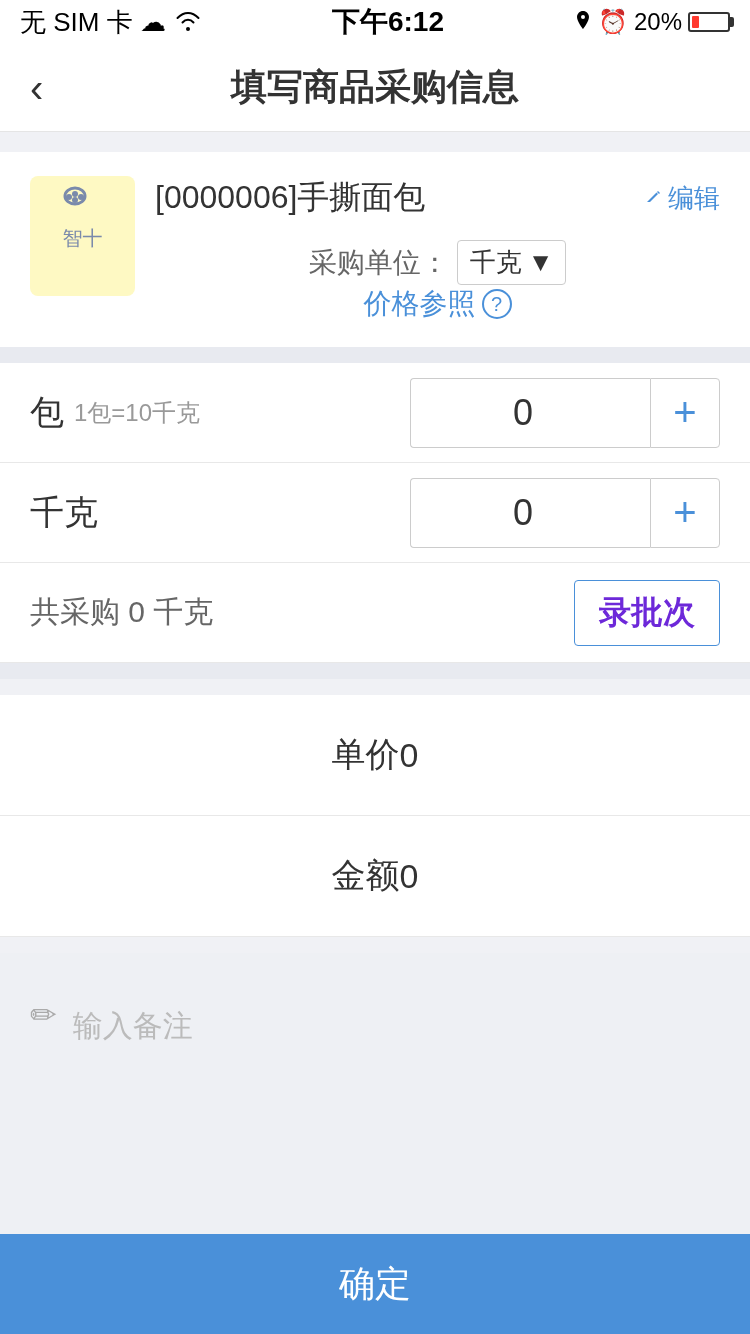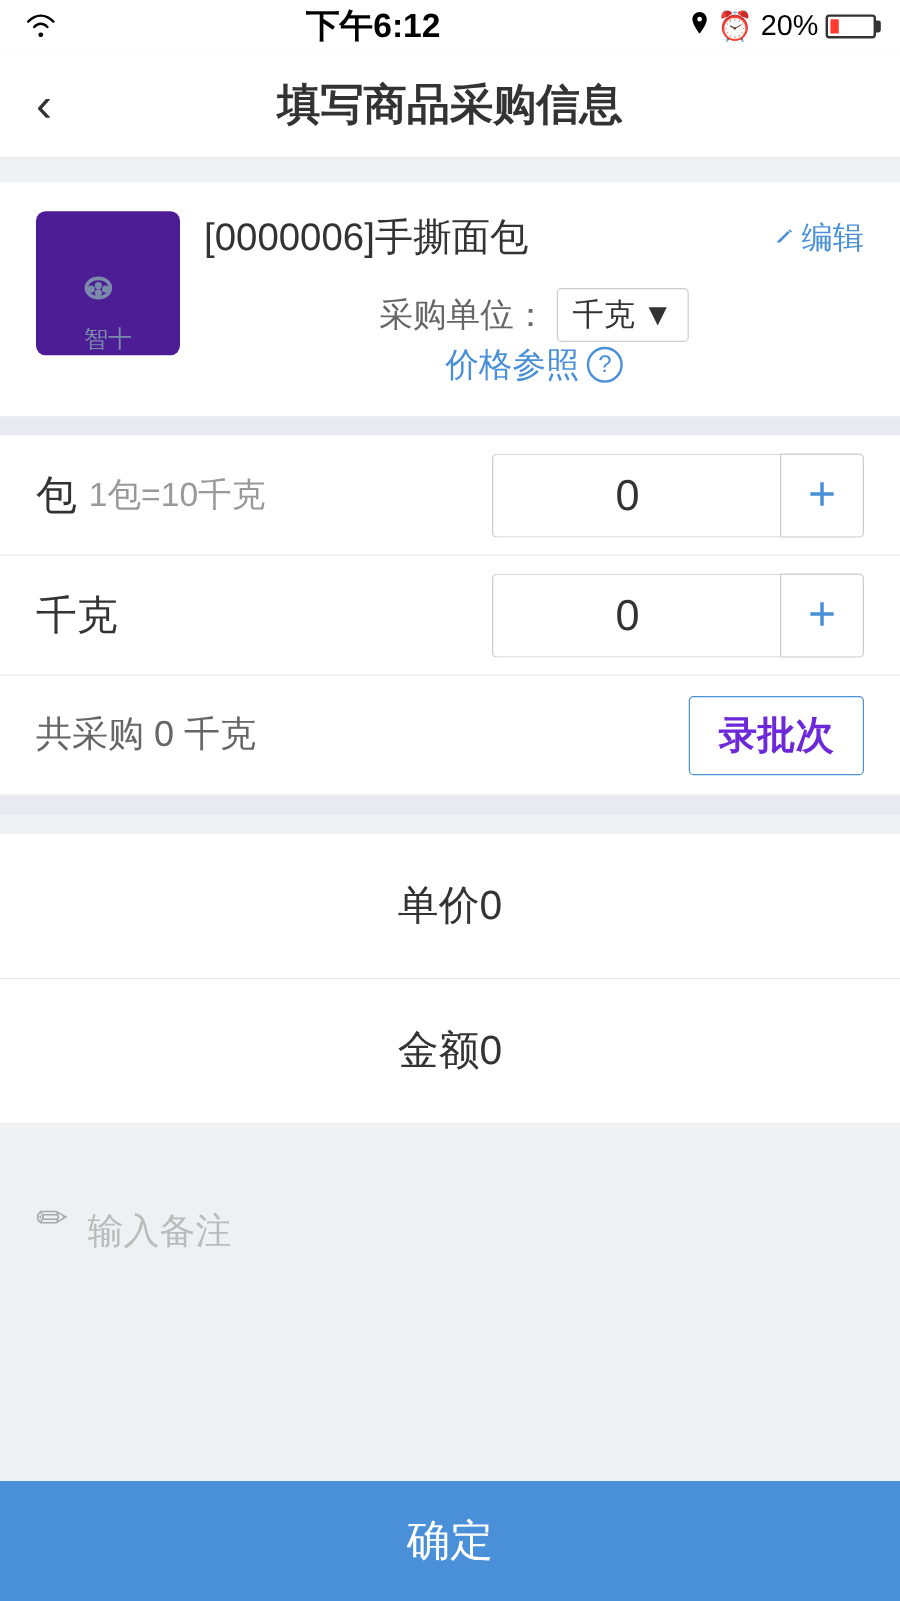--- a/index.html
+++ b/index.html
@@ -72,28 +72,28 @@
     
     .product-card {
       background: #fff;
       margin: 20px 0 0 0;
       padding: 24px 30px;
       display: flex;
       align-items: flex-start;
       gap: 20px;
     }
     .product-thumb {
-      width: 120px;
+      width: 105px;
       height: 120px;
-      background: #4c1d95;
+      background: #fef9c3;
       border-radius: 8px;
       display: flex;
       flex-direction: column;
       align-items: center;
-      justify-content: flex-end;
+      justify-content: flex-start;
       flex-shrink: 0;
     }
     .product-thumb-text {
       font-size: 20px;
       color: #7a8aab;
       margin-top: 4px;
     }
     .product-info {
       flex: 1;
     }
@@ -173,21 +173,21 @@
       height: 100px;
       border-bottom: 1px solid #e8e8e8;
     }
     .input-row-label {
       flex: 0 0 auto;
       font-size: 34px;
       color: #333;
       font-weight: 500;
     }
     .input-row-sublabel {
-      font-size: 28px;
+      font-size: 24px;
       color: #999;
       margin-left: 10px;
     }
     .input-row-right {
       margin-left: auto;
       display: flex;
       align-items: center;
       gap: 0;
     }
     .qty-input {
@@ -307,20 +307,21 @@
       font-size: 36px;
       color: #fff;
       font-weight: 500;
     }
   </style>
 </head>
 <body>
 
 <div class="status-bar">
   <div class="status-left">
+    <span>无 SIM 卡 ☁</span>
     <span>
       <svg width="28" height="20" viewBox="0 0 28 20">
         <path d="M14 16a2 2 0 1 1 0 4 2 2 0 0 1 0-4z" fill="#000"></path>
         <path d="M8.5 11.5C10 9.8 11.9 8.8 14 8.8s4 1 5.5 2.7" stroke="#000" stroke-width="2" fill="none" stroke-linecap="round"></path>
         <path d="M3.5 7C6.6 3.8 10.1 2 14 2s7.4 1.8 10.5 5" stroke="#000" stroke-width="2" fill="none" stroke-linecap="round"></path>
       </svg>
     </span>
   </div>
   <div class="status-center">下午6:12</div>
   <div class="status-right">

